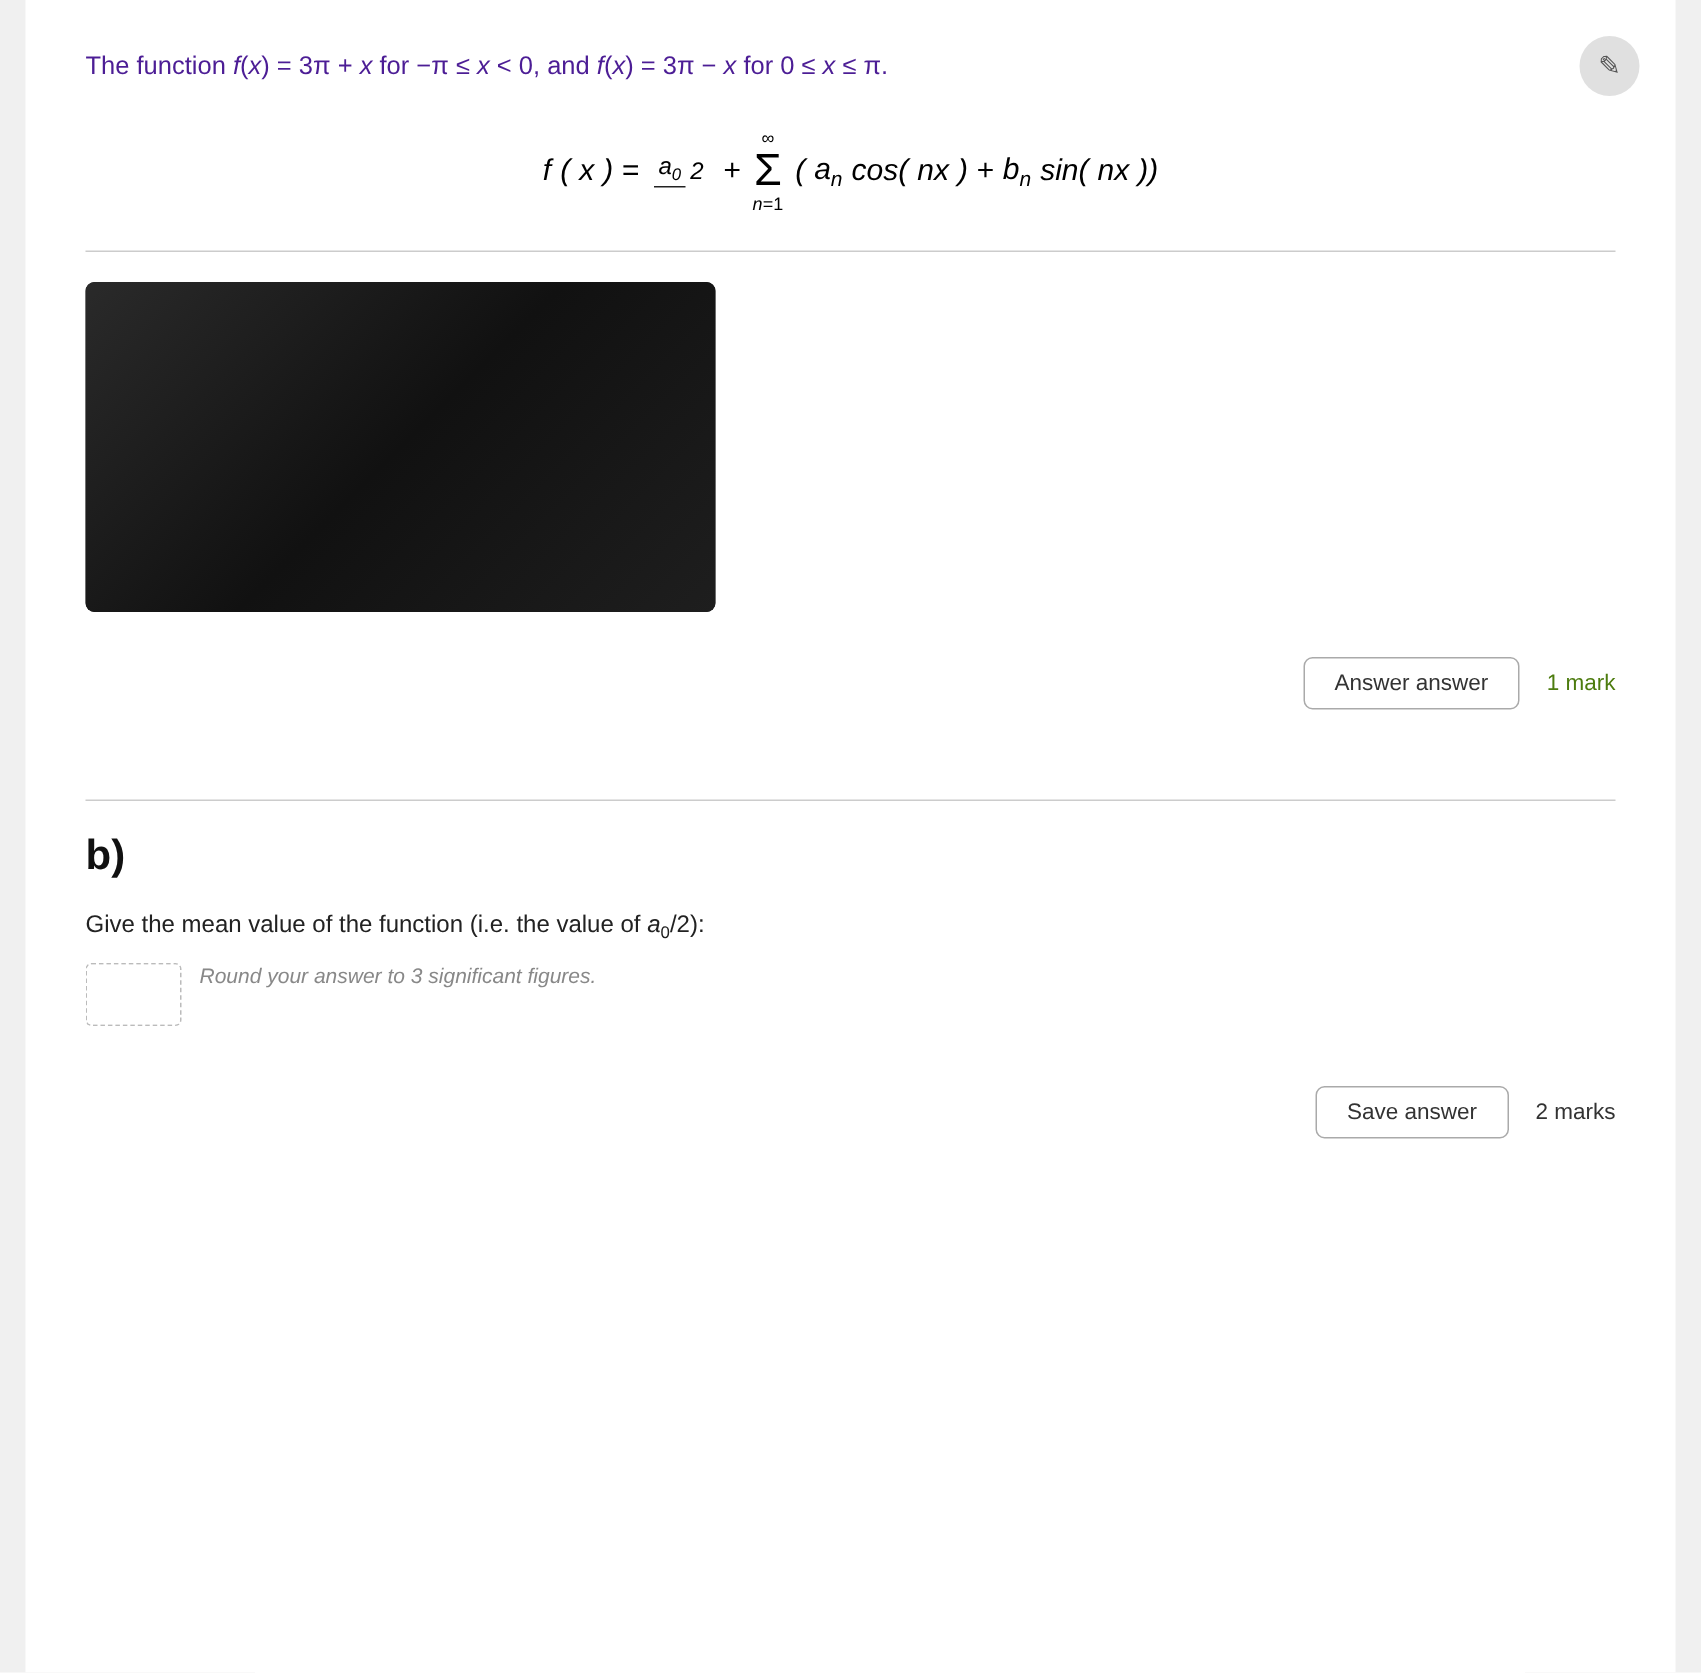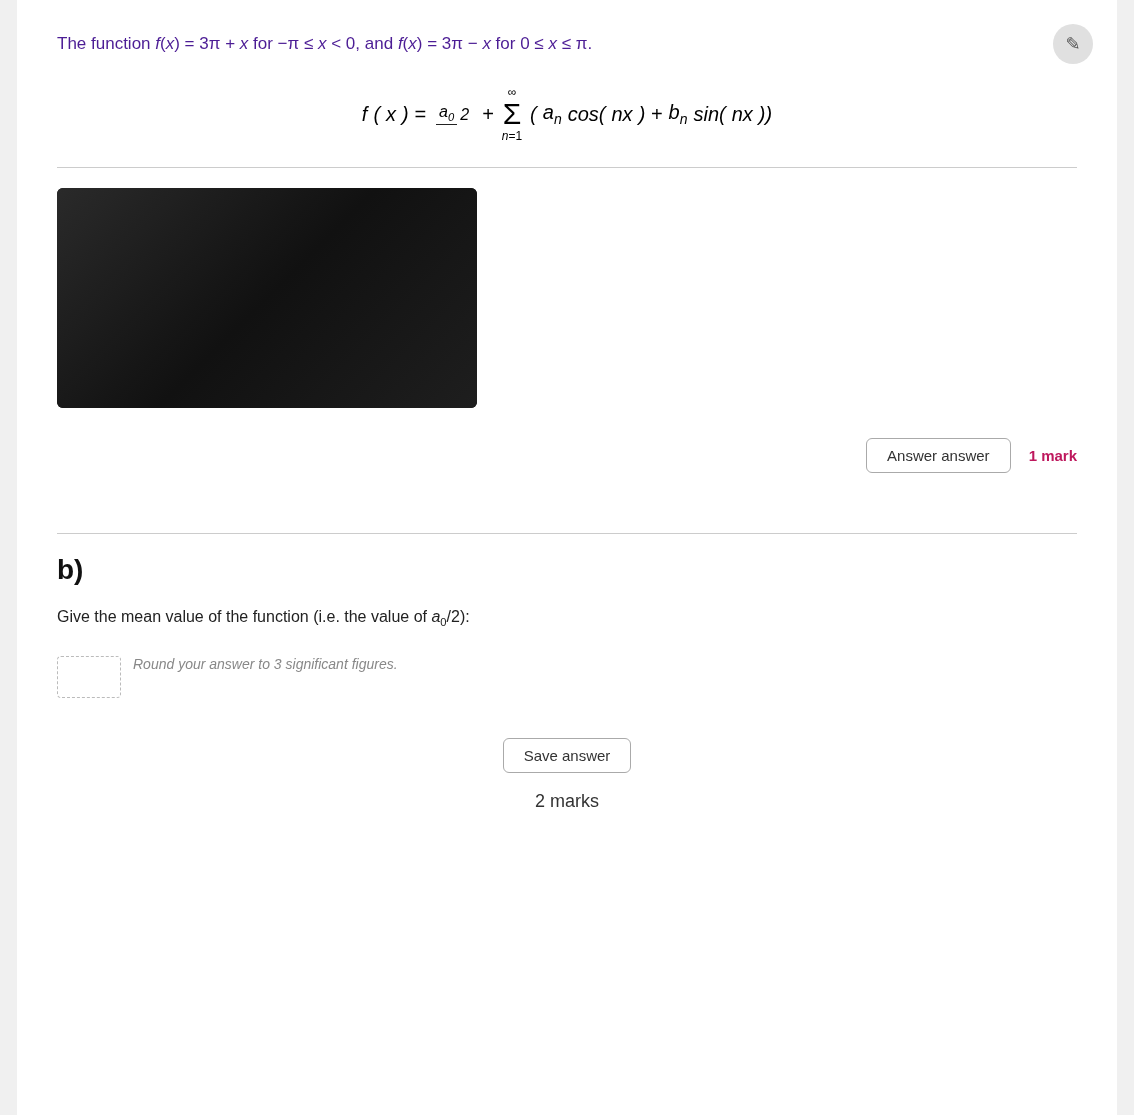--- a/index.html
+++ b/index.html
@@ -123,22 +123,22 @@
       background: #fff;
       border-radius: 6px;
       padding: 8px 20px;
       font-size: 15px;
       color: #333;
       cursor: default;
     }
 
     .mark-text {
       font-size: 15px;
-      color: #be185d;
-      font-weight: 700;
+      color: #4d7c0f;
+      font-weight: 400;
     }
 
     .edit-icon-circle {
       position: absolute;
       top: 24px;
       right: 24px;
       width: 40px;
       height: 40px;
       background: #e0e0e0;
       border-radius: 50%;
@@ -151,21 +151,21 @@
     .section-label {
       font-size: 28px;
       font-weight: bold;
       color: #111;
       margin: 20px 0 18px 0;
     }
 
     .part-question {
       font-size: 16px;
       color: #222;
-      margin-bottom: 24px;
+      margin-bottom: 10px;
       line-height: 1.6;
     }
 
     .answer-input-row {
       display: flex;
       gap: 12px;
       margin-bottom: 40px;
     }
 
     .answer-input {
@@ -184,35 +184,34 @@
       color: #888;
       font-style: italic;
     }
 
     .save-answer-row {
       display: flex;
       justify-content: flex-end;
       align-items: center;
       gap: 18px;
       margin-top: 10px;
-      flex-direction: column;
     }
 
     .save-answer-btn {
       border: 1.5px solid #aaa;
       background: #fff;
       border-radius: 6px;
       padding: 8px 20px;
       font-size: 15px;
       color: #333;
       cursor: pointer;
     }
 
     .marks-text {
-      font-size: 18px;
+      font-size: 15px;
       color: #333;
       font-weight: 500;
     }
 
     sub {
       font-size: 70%;
       vertical-align: sub;
     }
   </style>
 </head>

